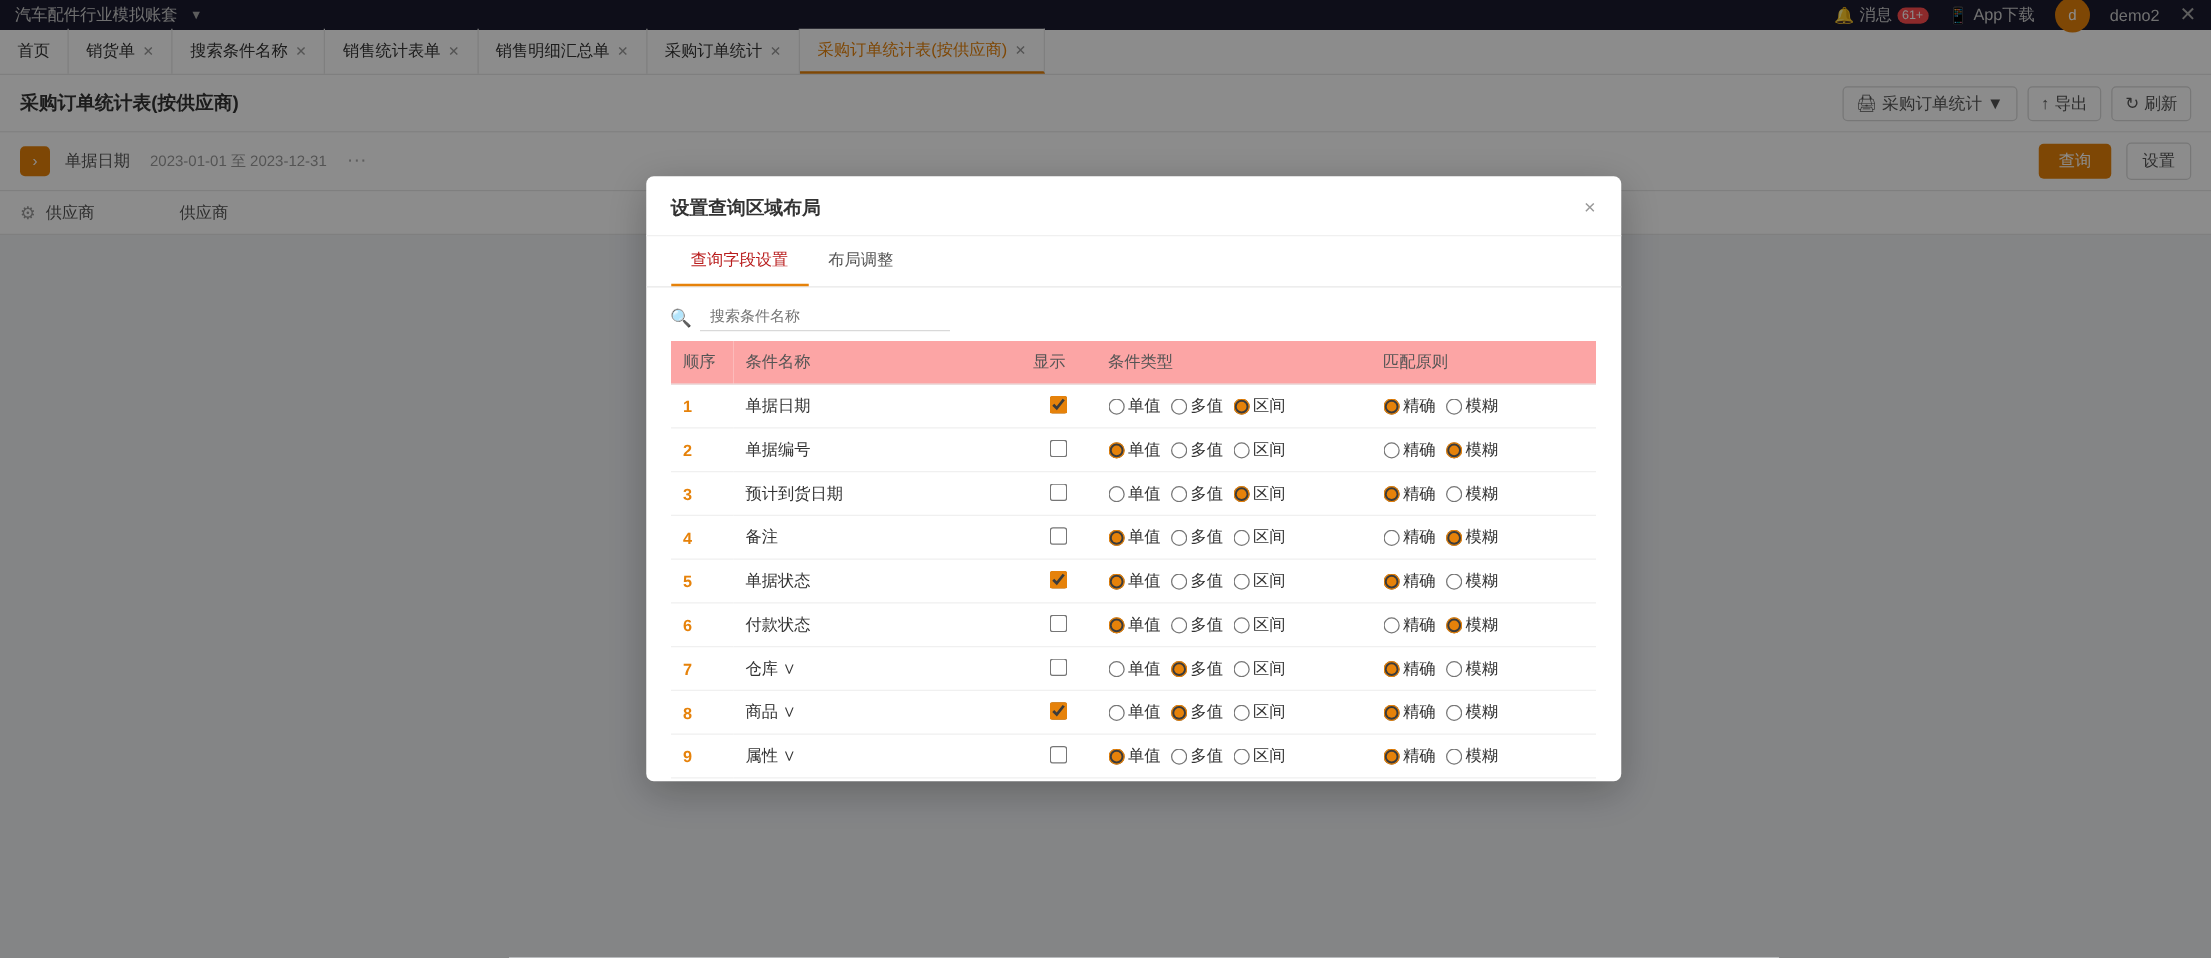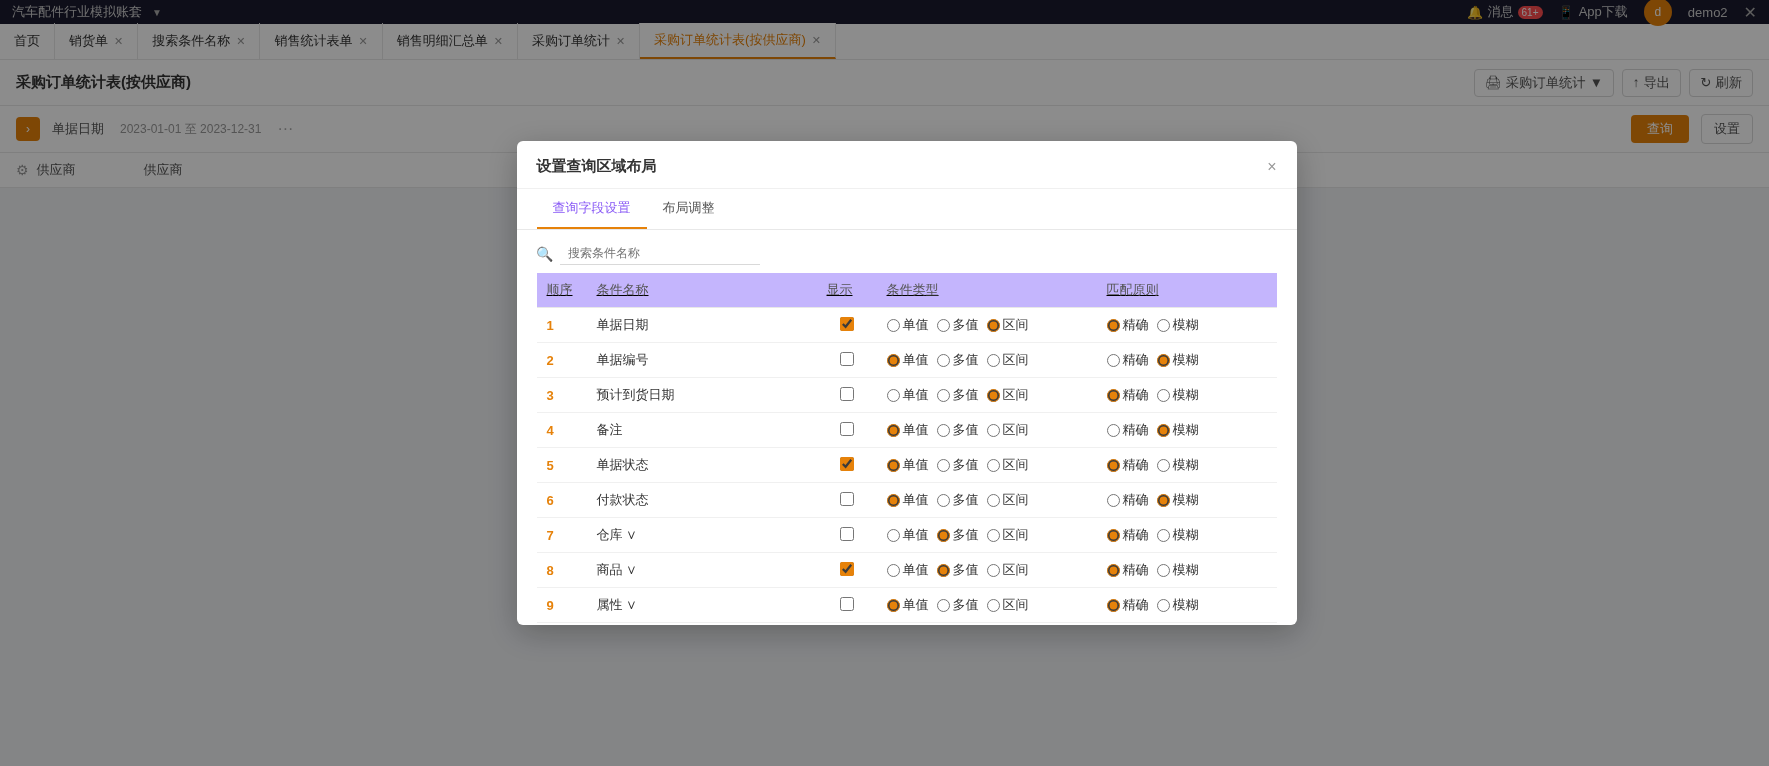--- a/index.html
+++ b/index.html
@@ -134,21 +134,21 @@
       border-bottom: 1px solid #e8e8e8;
     }
     .dialog-tab {
       padding: 10px 16px;
       cursor: pointer;
       color: #555;
       font-size: 13px;
       border-bottom: 2px solid transparent;
     }
     .dialog-tab.active {
-      color: #8b5cf6;
+      color: #b91c1c;
       border-bottom: 2px solid #e6820a;
     }
 
     
     .dialog-search {
       padding: 12px 20px 0;
       display: flex;
       align-items: center;
       gap: 6px;
     }
@@ -168,22 +168,21 @@
       flex: 1;
       overflow-y: auto;
       padding: 8px 20px 0;
       max-height: 360px;
     }
     table.dialog-table {
       width: 100%;
       border-collapse: collapse;
     }
     table.dialog-table thead tr {
-      background: #c4b5fd;
-      text-decoration: underline;
+      background: #fca5a5;
     }
     table.dialog-table th {
       padding: 8px 10px;
       text-align: left;
       color: #555;
       font-weight: normal;
       font-size: 13px;
       border-bottom: 1px solid #e8e8e8;
     }
     table.dialog-table td {

